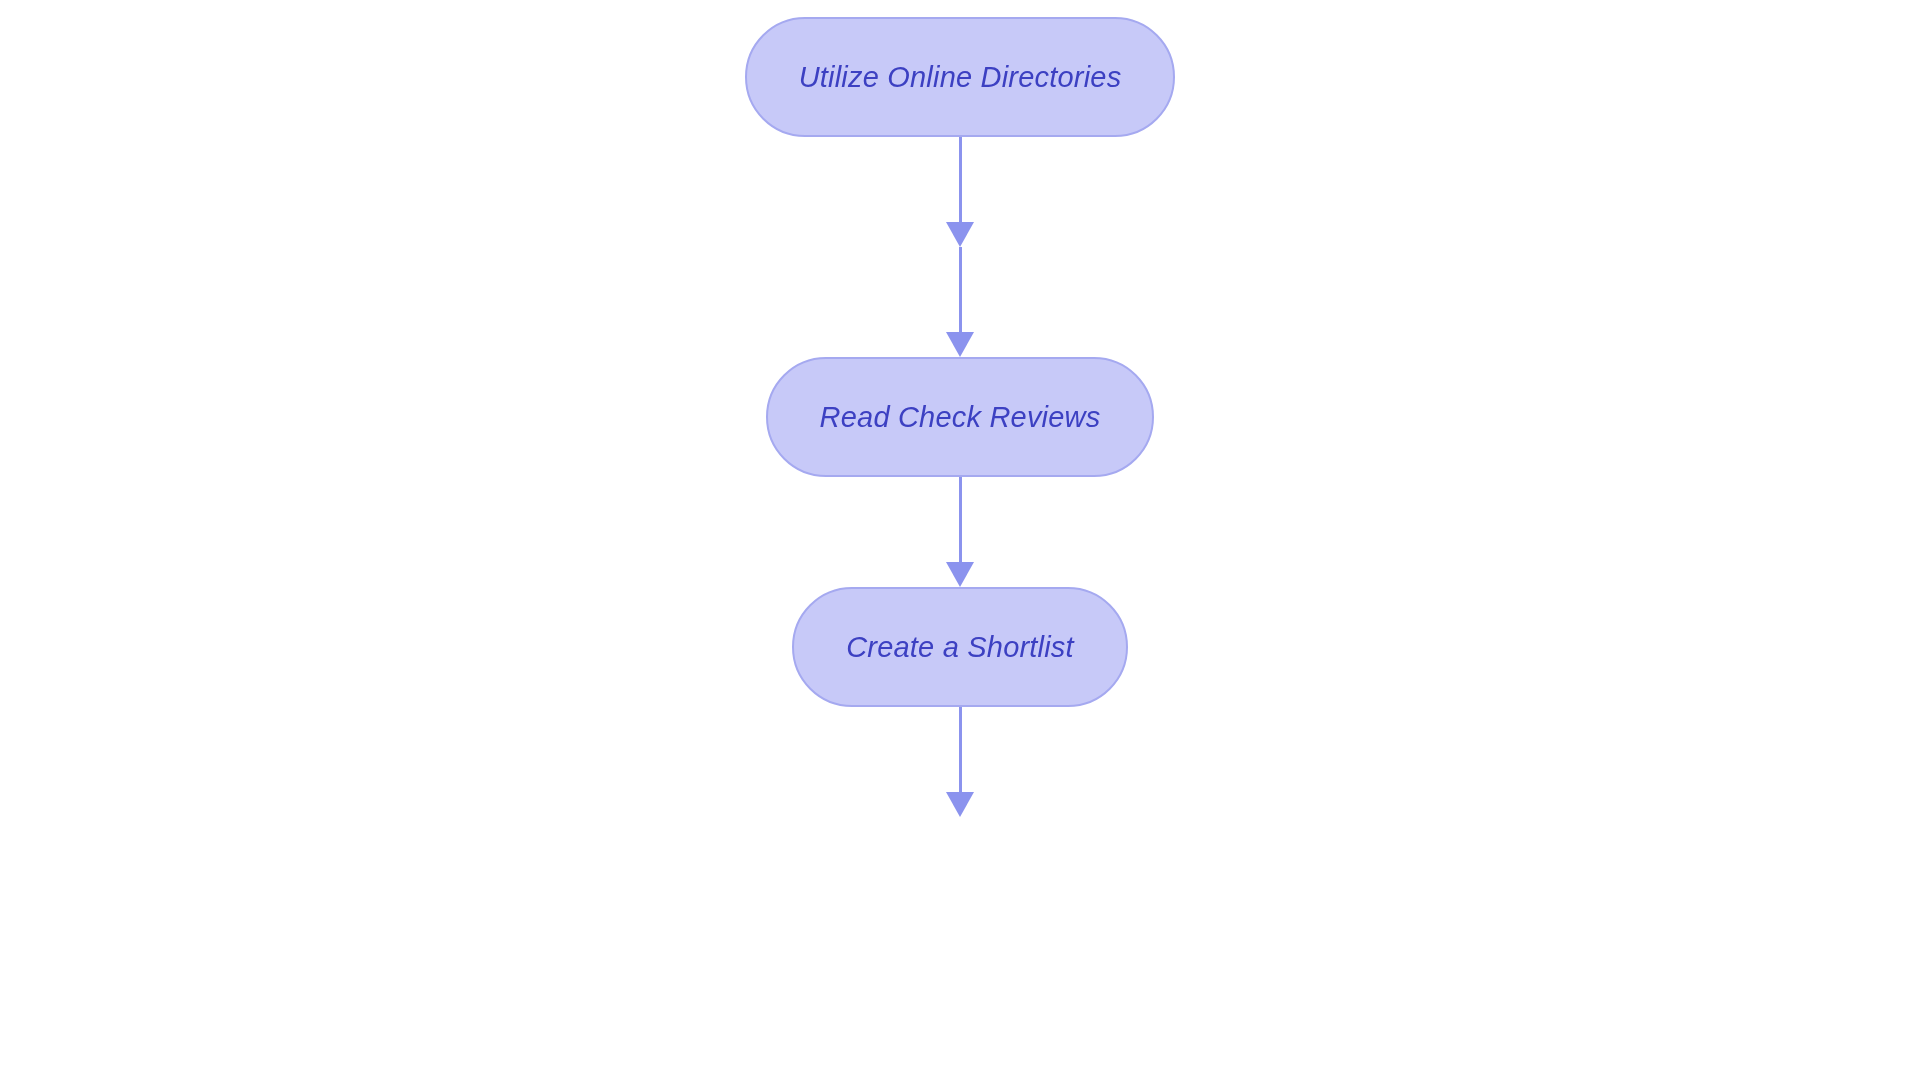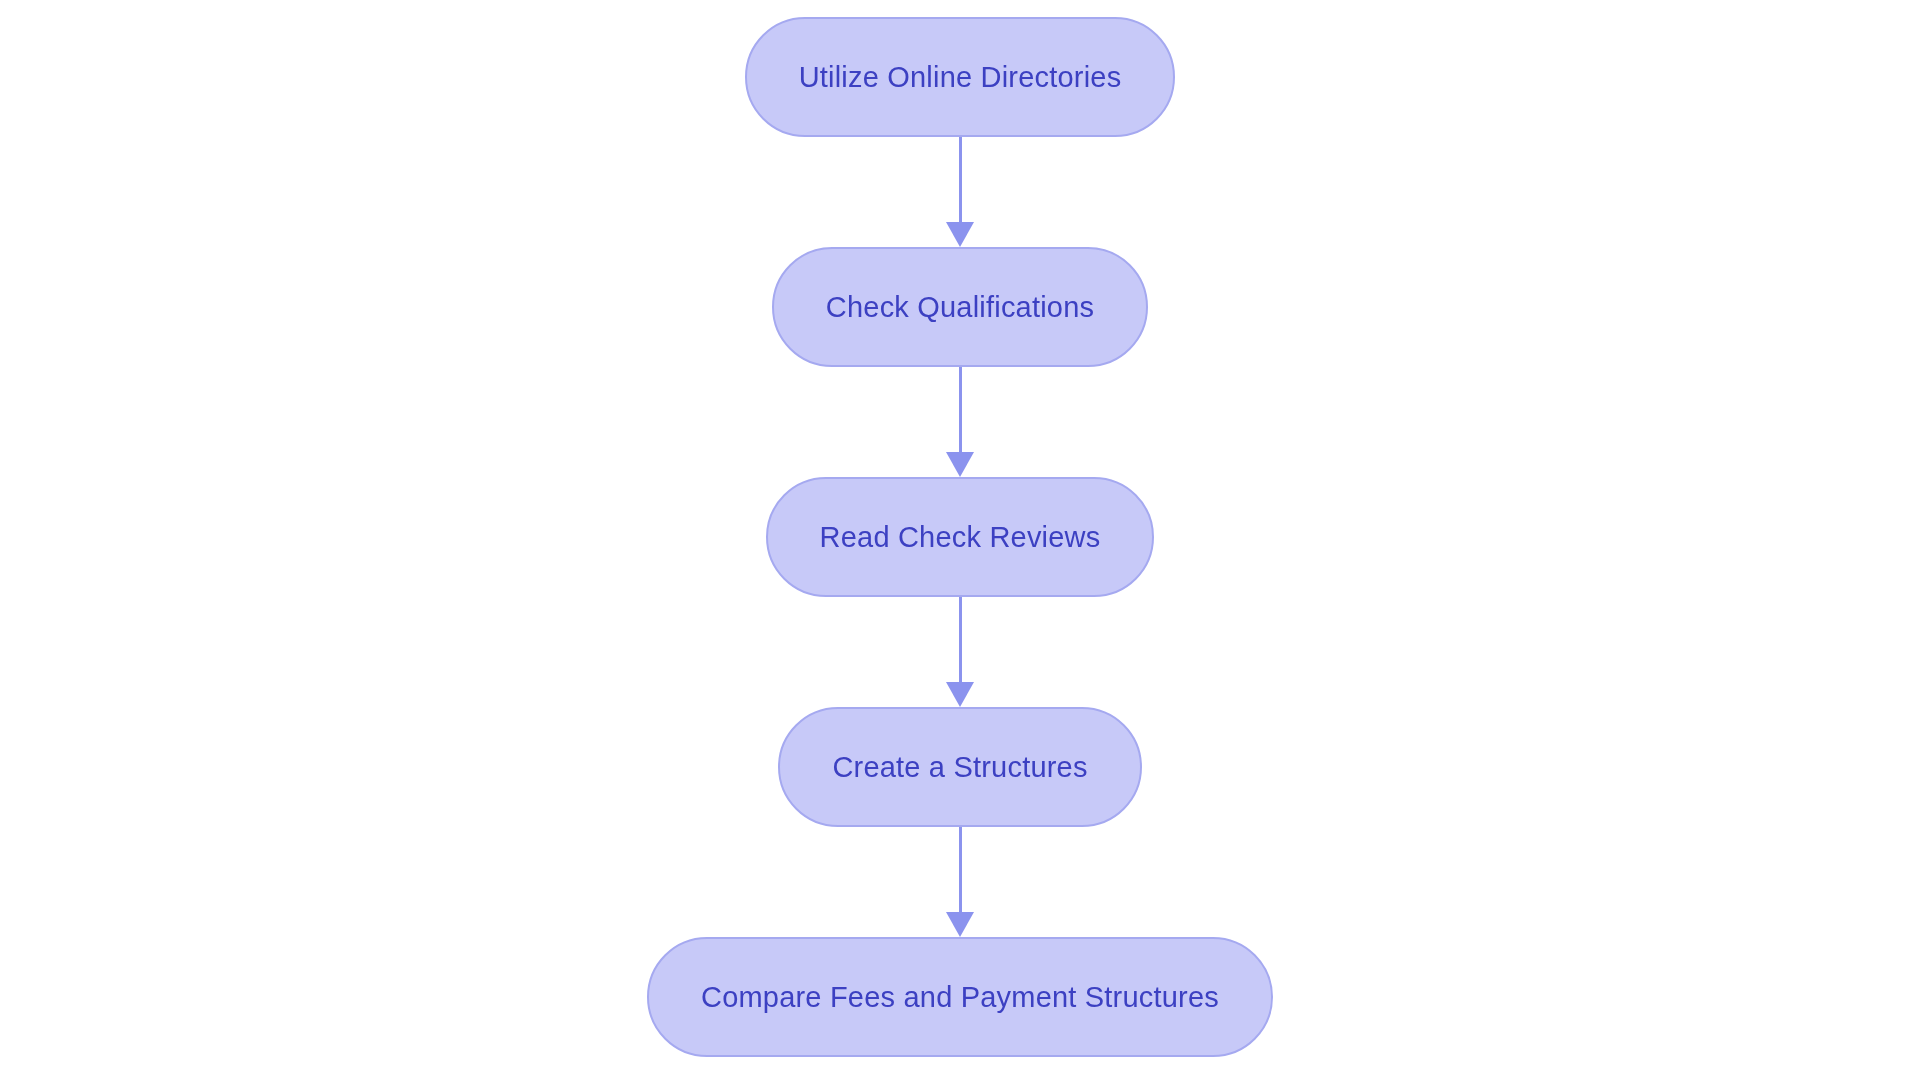--- a/index.html
+++ b/index.html
@@ -33,20 +33,21 @@
     background: var(--node-fill);
     border-radius: 60px;
     display: flex;
     align-items: center;
     justify-content: center;
     color: var(--node-text);
     font-size: 29px;
     letter-spacing: 0.2px;
     white-space: nowrap;
     flex: 0 0 auto;
+    font-style: italic;
   }
   .flow-arrow {
     height: 110px;
     width: 30px;
     display: flex;
     flex-direction: column;
     align-items: center;
     flex: 0 0 auto;
   }
   .flow-arrow .shaft {
@@ -67,36 +68,34 @@
 
 <div class="canvas">
 
   <div class="flow-node">Utilize Online Directories</div>
 
   <div class="flow-arrow">
     <div class="shaft"></div>
     <div class="head"></div>
   </div>
 
-  <div class="flow-node">Check Qualifications</div>
 
   <div class="flow-arrow">
     <div class="shaft"></div>
     <div class="head"></div>
   </div>
 
   <div class="flow-node">Read Check Reviews</div>
 
   <div class="flow-arrow">
     <div class="shaft"></div>
     <div class="head"></div>
   </div>
 
-  <div class="flow-node">Create a Structures</div>
+  <div class="flow-node">Create a Shortlist</div>
 
   <div class="flow-arrow">
     <div class="shaft"></div>
     <div class="head"></div>
   </div>
 
-  <div class="flow-node">Compare Fees and Payment Structures</div>
 
 </div>
 
 </body></html>

